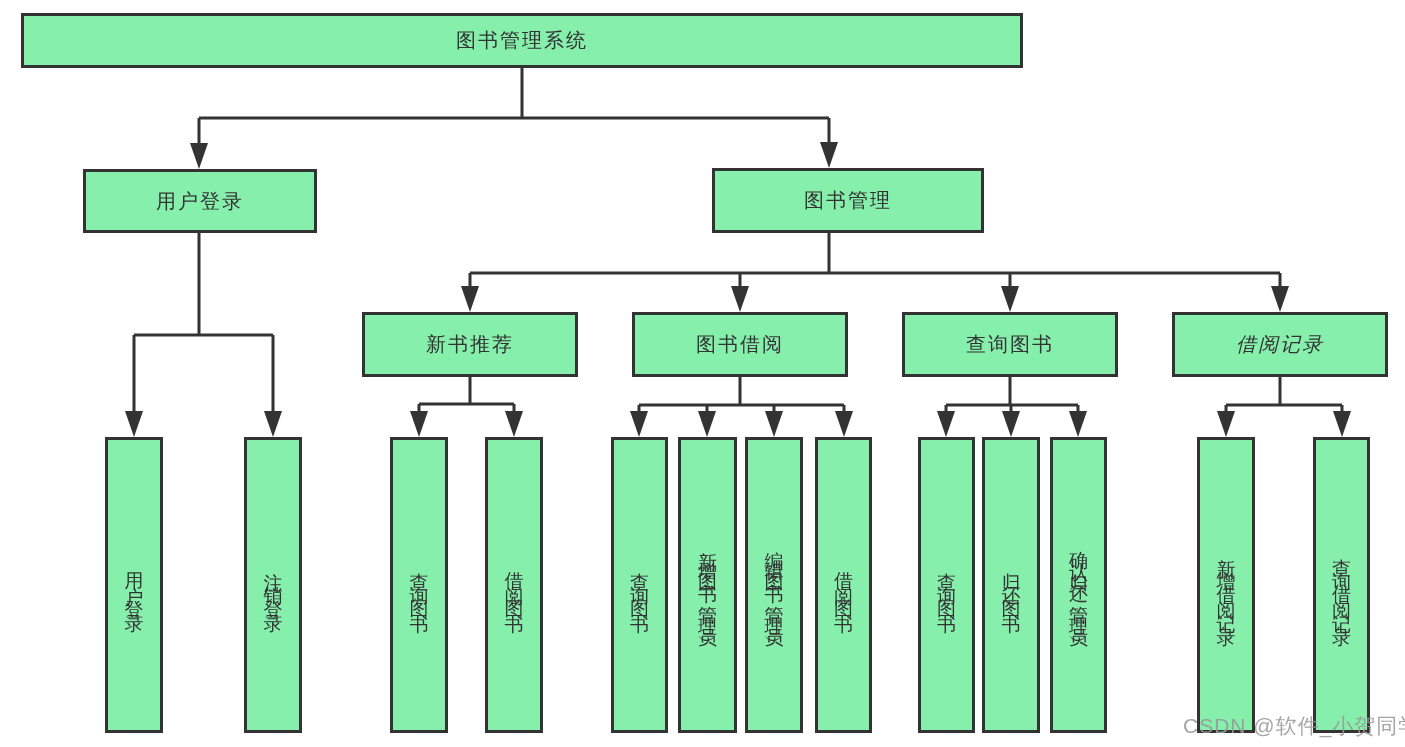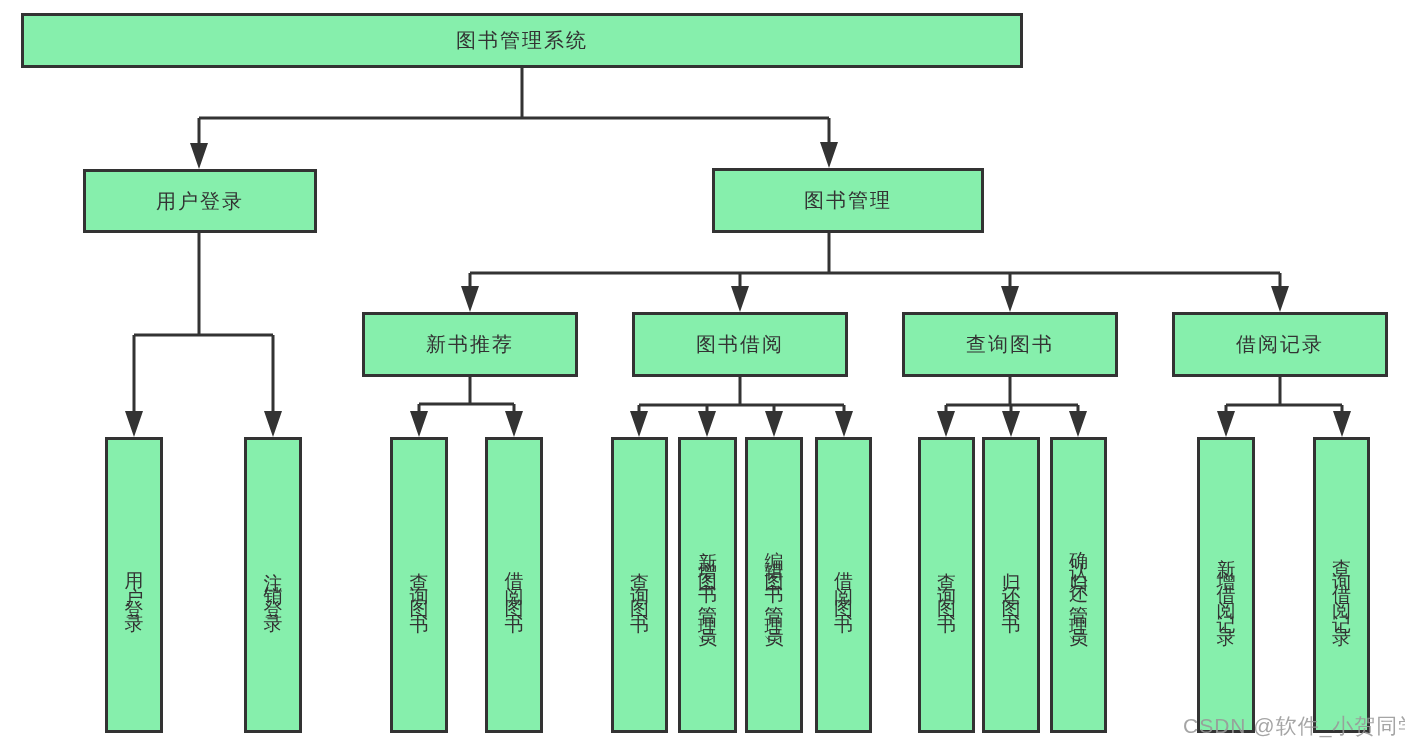--- a/index.html
+++ b/index.html
@@ -51,21 +51,21 @@
     white-space:nowrap;
   }
   
   #root-box   {left:21px;  top:13px;  width:1002px; height:55px;}
   #user-box   {left:83px;  top:169px; width:234px;  height:64px;}
   #mgmt-box   {left:712px; top:168px; width:272px;  height:65px;}
   .l3         {top:312px; height:65px; width:216px;}
   #rec-box    {left:362px;}
   #bor-box    {left:632px;}
   #cur-box    {left:902px;}
-  #log-box    {left:1172px;}
+  #log-box    {left:1172px;font-style:italic;}
   .leaf       {top:437px; height:296px;}
   #leaf-a1{left:105px;width:58px;}  #leaf-a2{left:244px;width:58px;}
   #leaf-b1{left:390px;width:58px;}  #leaf-b2{left:485px;width:58px;}
   #leaf-c1{left:611px;width:57px;}  #leaf-c2{left:678px;width:59px;}
   #leaf-c3{left:745px;width:58px;}  #leaf-c4{left:815px;width:57px;}
   #leaf-d1{left:918px;width:57px;}  #leaf-d2{left:982px;width:58px;}
   #leaf-d3{left:1050px;width:57px;}
   #leaf-e1{left:1197px;width:58px;} #leaf-e2{left:1313px;width:57px;}
 </style>
 </head>

